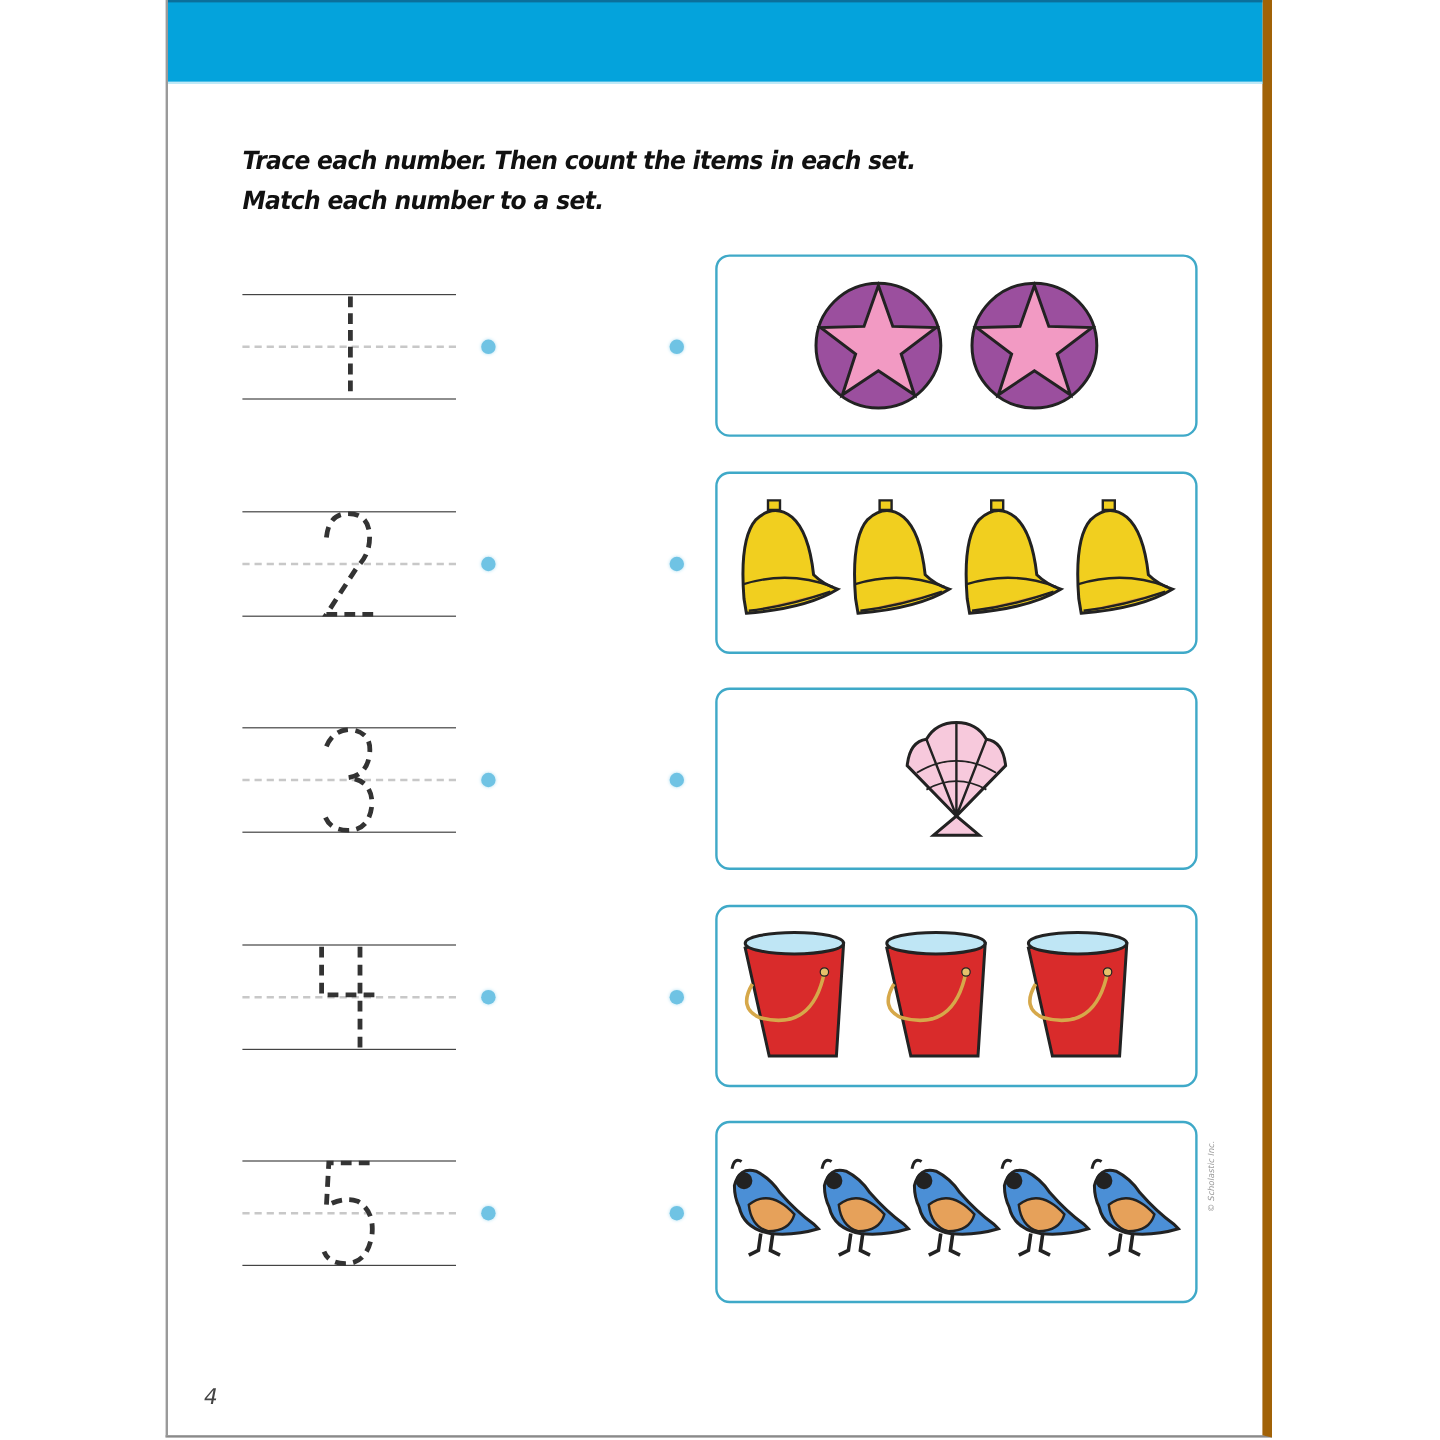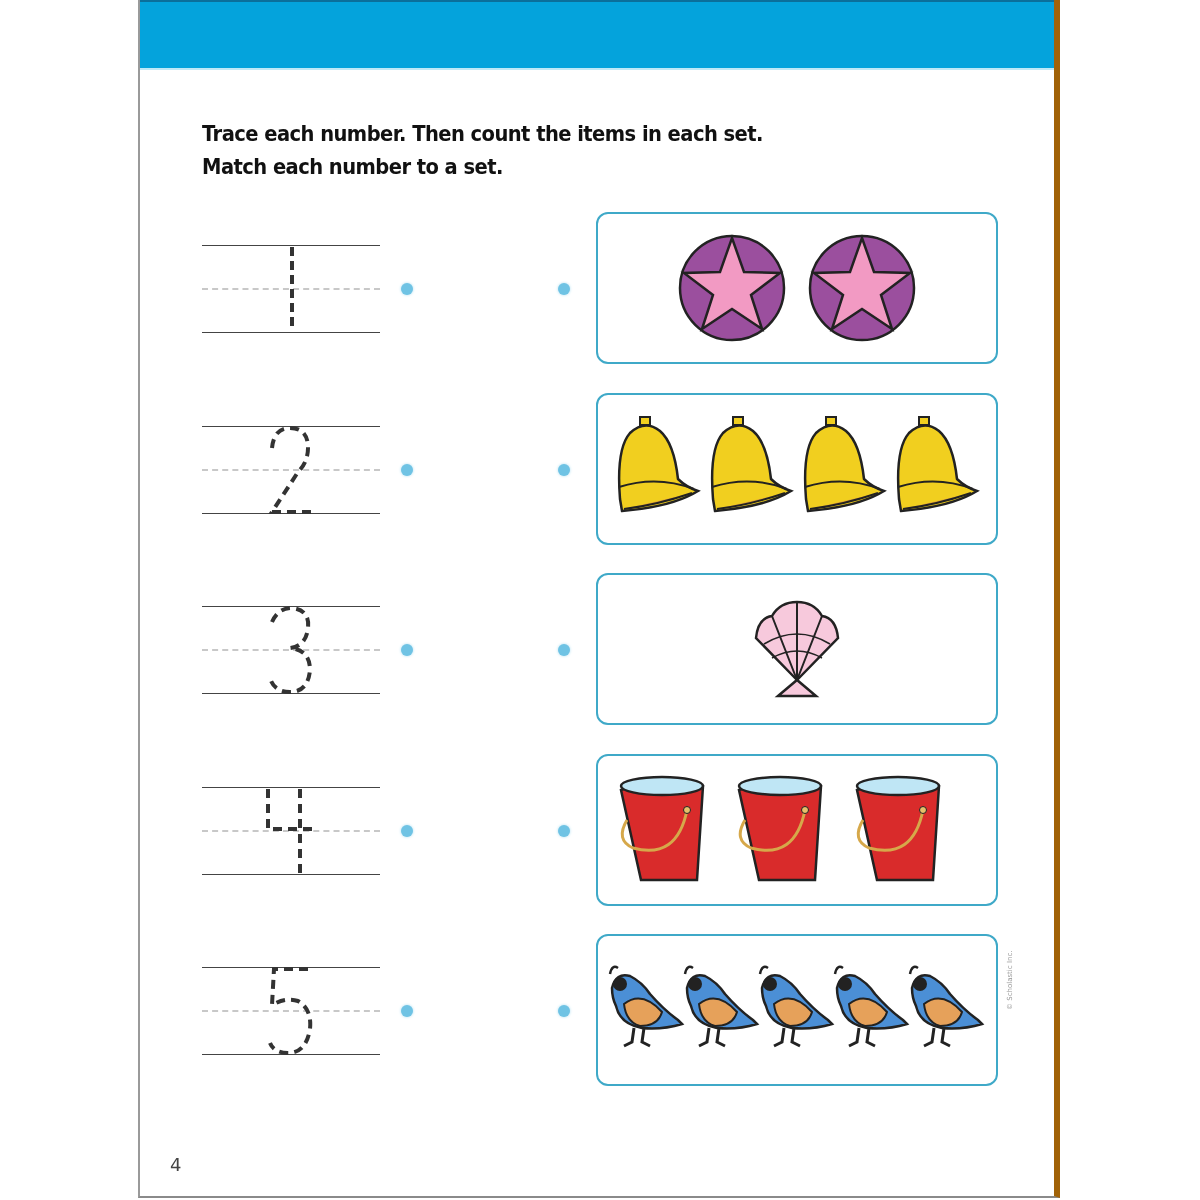--- a/index.html
+++ b/index.html
@@ -1,18 +1,18 @@
 <!DOCTYPE html>
 <html><head>
 <meta charset="utf-8">
 <style>
   html, body { margin:0; padding:0; background:#ffffff; }
   body { width:1200px; height:1200px; position:relative; overflow:hidden; font-family:"DejaVu Sans", sans-serif; }
   .page { position:absolute; left:138px; top:0; width:922px; height:1198px; background:#fff;
-          border-left:2px solid #9a9a9a; border-right:6px solid #a16207; border-bottom:2px solid #8a8a8a; box-sizing:border-box; }
+          border-left:2px solid #9a9a9a; border-right:8px solid #a16207; border-bottom:2px solid #8a8a8a; box-sizing:border-box;font-style:italic; }
   .header-band { position:absolute; left:0; top:0; width:100%; height:70px; background:#04a3dc;
           border-top:2px solid #0b6f9b; border-bottom:2px solid #bfe9f7; box-sizing:border-box; }
   .instructions { position:absolute; left:62px; top:118px; font-family:"DejaVu Sans", sans-serif; font-weight:bold;
           font-size:21px; line-height:33px; color:#111; letter-spacing:-0.6px; transform:scaleX(0.93); transform-origin:left top; }
   .row { position:absolute; left:0; width:100%; height:160px; }
   .trace { position:absolute; left:62px; width:178px; height:88px; }
   .trace .top, .trace .bottom { position:absolute; left:0; width:100%; height:0; border-top:1.5px solid #444; }
   .trace .top { top:0; } .trace .bottom { bottom:0; }
   .trace .mid { position:absolute; left:0; top:43px; width:100%; border-top:2px dashed #c8c8c8; }
   .trace svg { position:absolute; left:0; top:0; }

